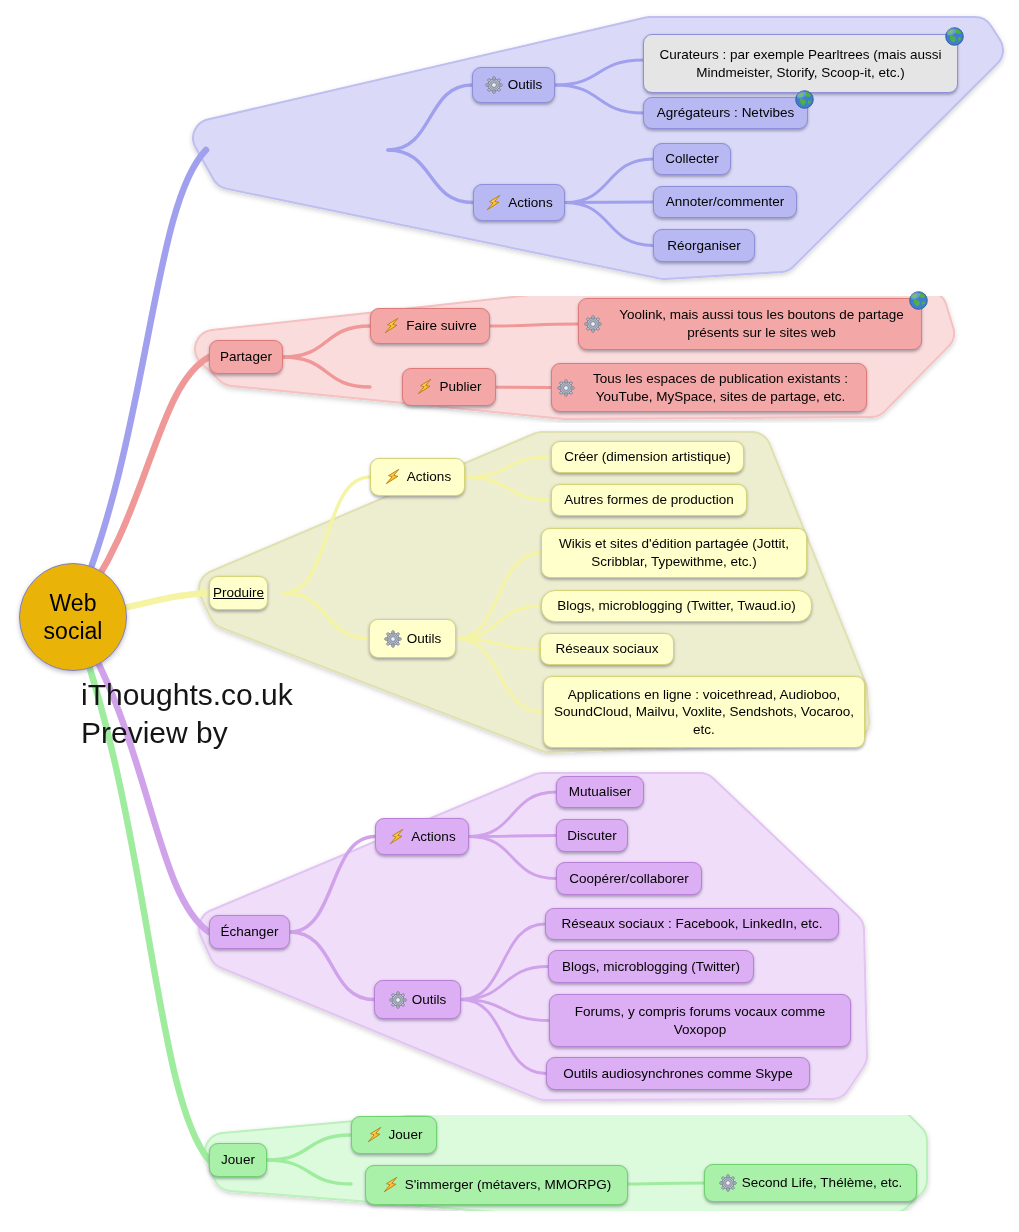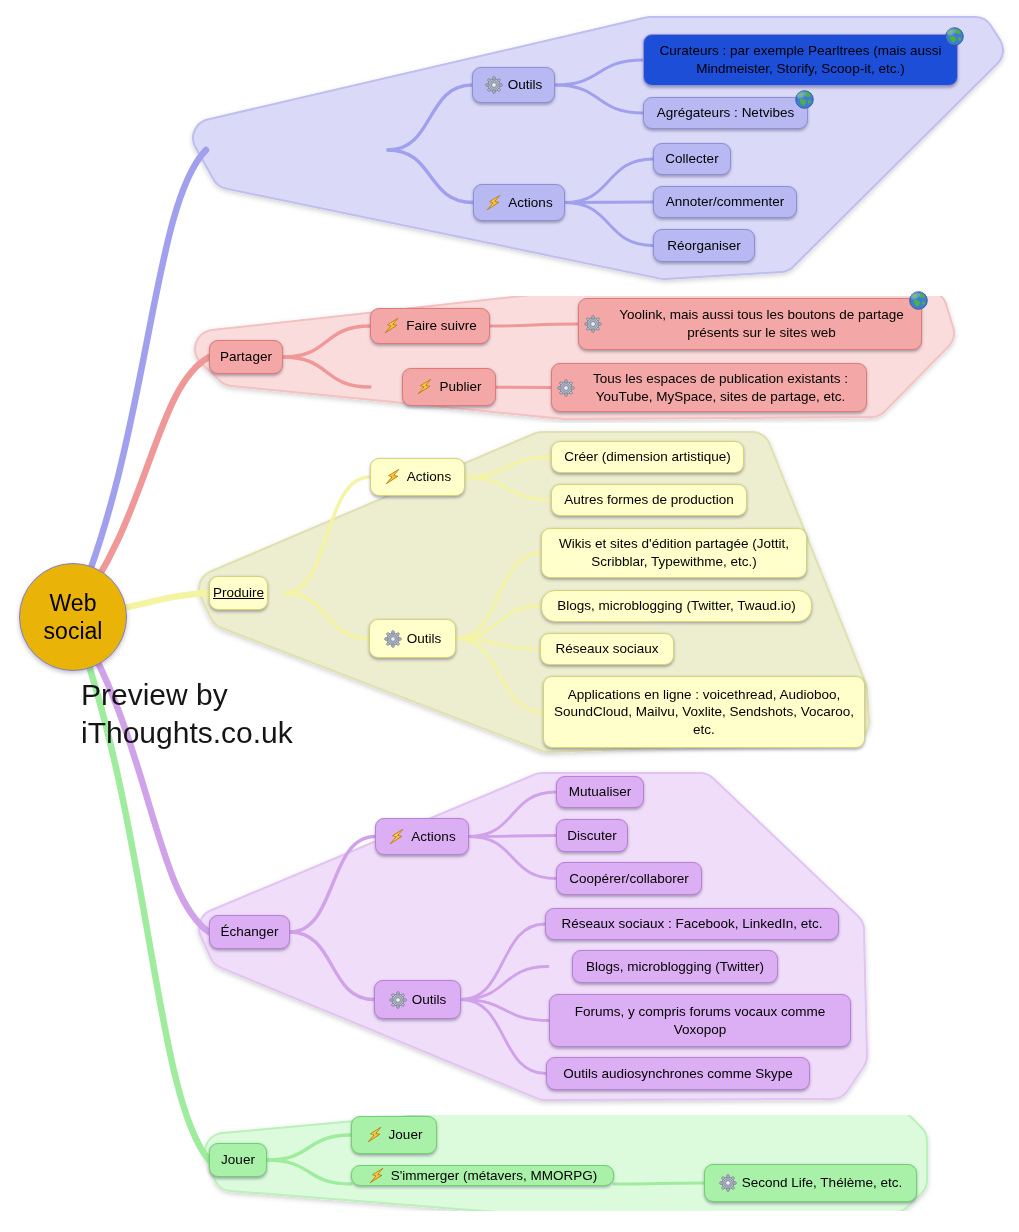--- a/index.html
+++ b/index.html
@@ -127,30 +127,30 @@
         </g>
       </g>
   </svg>
 
   <div id="root" class="rootnode" style="background: #eab308; border-color: rgb(127, 127, 200);">
     <span class="lbl">Web
 social</span>
   </div>
 
   <div id="watermark">
+    <div>iThoughts.co.uk</div>
     <div>Preview by</div>
-    <div>iThoughts.co.uk</div>
   </div>
     <div class="node" style="left: 472px; top: 67px; width: 83px; height: 36px; background: rgb(184, 184, 242); border-color: rgb(143, 143, 217);">
       <svg class="nicon" viewBox="0 0 20 20">
         <use href="#icon-gear"></use>
       </svg>
       <span class="lbl">Outils</span>
     </div>
-    <div class="node" style="left: 643px; top: 34px; width: 315px; height: 52px; background: #1d4ed8; border-color: rgb(143, 143, 217);">
+    <div class="node" style="left: 643px; top: 34px; width: 315px; height: 59px; background: #e5e5e5; border-color: rgb(143, 143, 217);">
       <span class="lbl">Curateurs : par exemple Pearltrees (mais aussi Mindmeister, Storify, Scoop-it, etc.)</span>
       <svg class="globe" viewBox="0 0 20 20">
         <use href="#icon-globe"></use>
       </svg>
     </div>
     <div class="node" style="left: 643px; top: 97px; width: 165px; height: 32px; background: rgb(184, 184, 242); border-color: rgb(143, 143, 217);">
       <span class="lbl">Agrégateurs : Netvibes</span>
       <svg class="globe" viewBox="0 0 20 20">
         <use href="#icon-globe"></use>
       </svg>
@@ -253,39 +253,39 @@
     </div>
     <div class="node" style="left: 374px; top: 980px; width: 87px; height: 39px; background: rgb(220, 174, 243); border-color: rgb(185, 129, 213);">
       <svg class="nicon" viewBox="0 0 20 20">
         <use href="#icon-gear"></use>
       </svg>
       <span class="lbl">Outils</span>
     </div>
     <div class="node" style="left: 545px; top: 908px; width: 294px; height: 32px; background: rgb(220, 174, 243); border-color: rgb(185, 129, 213);">
       <span class="lbl">Réseaux sociaux : Facebook, LinkedIn, etc.</span>
     </div>
-    <div class="node" style="left: 548px; top: 950px; width: 206px; height: 33px; background: rgb(220, 174, 243); border-color: rgb(185, 129, 213); margin-left: 24px;">
+    <div class="node" style="left: 548px; top: 950px; width: 206px; height: 33px; background: rgb(220, 174, 243); border-color: rgb(185, 129, 213);">
       <span class="lbl">Blogs, microblogging (Twitter)</span>
     </div>
     <div class="node" style="left: 549px; top: 994px; width: 302px; height: 53px; background: rgb(220, 174, 243); border-color: rgb(185, 129, 213);">
       <span class="lbl">Forums, y compris forums vocaux comme Voxopop</span>
     </div>
     <div class="node" style="left: 546px; top: 1057px; width: 264px; height: 33px; background: rgb(220, 174, 243); border-color: rgb(185, 129, 213);">
       <span class="lbl">Outils audiosynchrones comme Skype</span>
     </div>
     <div class="node" style="left: 209px; top: 1143px; width: 58px; height: 34px; background: rgb(169, 240, 169); border-color: rgb(111, 210, 111);">
       <span class="lbl">Jouer</span>
     </div>
     <div class="node" style="left: 351px; top: 1116px; width: 86px; height: 38px; background: rgb(169, 240, 169); border-color: rgb(111, 210, 111);">
       <svg class="nicon" viewBox="0 0 20 20">
         <use href="#icon-lightning"></use>
       </svg>
       <span class="lbl">Jouer</span>
     </div>
-    <div class="node" style="left: 351px; top: 1165px; width: 263px; height: 21px; background: rgb(169, 240, 169); border-color: rgb(111, 210, 111); text-align: center;">
+    <div class="node" style="left: 365px; top: 1165px; width: 263px; height: 40px; background: rgb(169, 240, 169); border-color: rgb(111, 210, 111); text-align: center;">
       <svg class="nicon" viewBox="0 0 20 20">
         <use href="#icon-lightning"></use>
       </svg>
       <span class="lbl">S'immerger (métavers, MMORPG)</span>
     </div>
     <div class="node" style="left: 704px; top: 1164px; width: 213px; height: 38px; background: rgb(169, 240, 169); border-color: rgb(111, 210, 111);">
       <svg class="nicon" viewBox="0 0 20 20">
         <use href="#icon-gear"></use>
       </svg>
       <span class="lbl">Second Life, Thélème, etc.</span>

